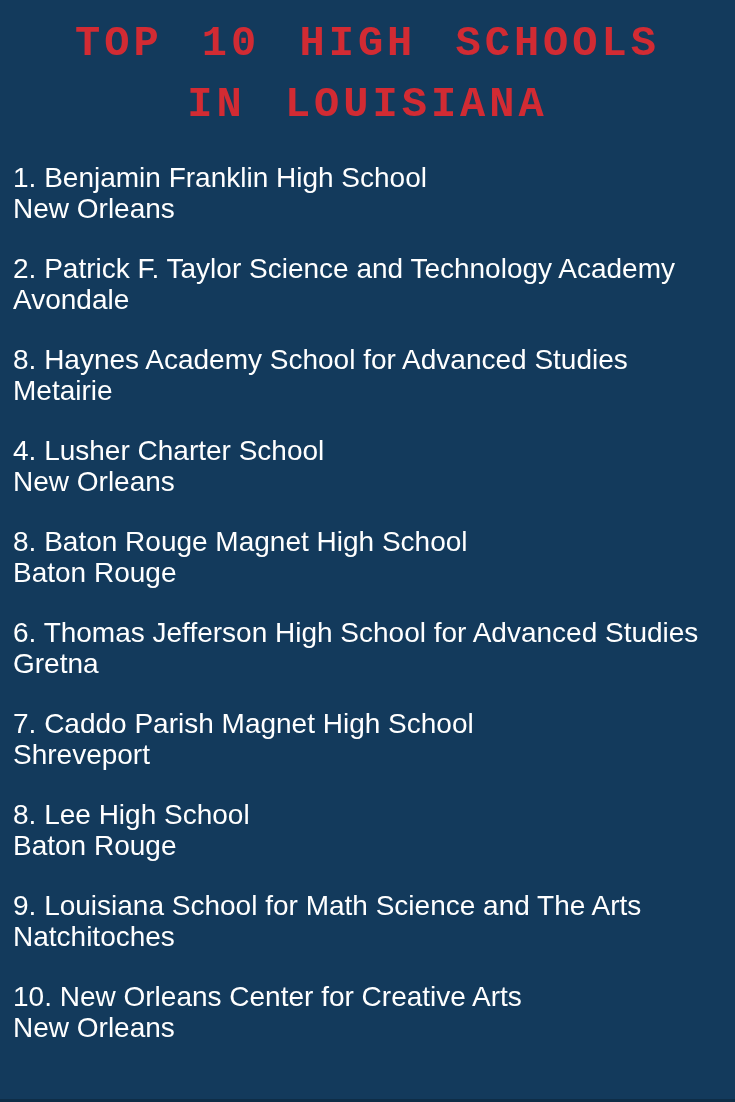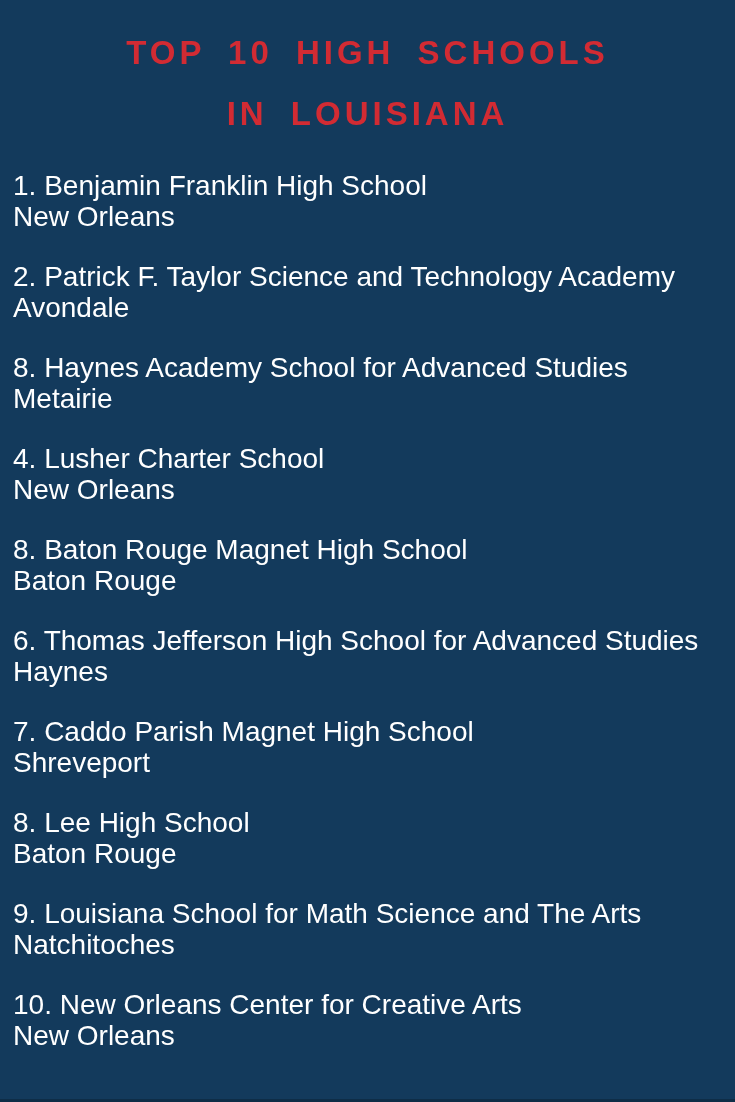--- a/index.html
+++ b/index.html
@@ -16,25 +16,25 @@
     font-family: "Liberation Sans", sans-serif;
   }
   body::after {
     content: "";
     position: absolute;
     left: 0; right: 0; bottom: 0;
     height: 3px;
     background: rgba(0,0,0,0.22);
   }
   .page-title {
-    padding-top: 22px;
+    padding-top: 14px;
     text-align: center;
-    font-family: Liberation Sans, sans-serif;
+    font-family: Liberation Mono, monospace;
     font-weight: bold;
-    font-size: 33px;
+    font-size: 42px;
     line-height: 61px;
     letter-spacing: 4px;
     word-spacing: 10px;
     color: var(--title-red);
   }
   .school-list {
     list-style: none;
     margin-top: 26px;
     padding: 0 13px;
     color: var(--list-text);
@@ -71,21 +71,21 @@
       <li class="school">
         <div class="school-name">4. Lusher Charter School</div>
         <div class="school-city">New Orleans</div>
       </li>
       <li class="school">
         <div class="school-name">8. Baton Rouge Magnet High School</div>
         <div class="school-city">Baton Rouge</div>
       </li>
       <li class="school">
         <div class="school-name">6. Thomas Jefferson High School for Advanced Studies</div>
-        <div class="school-city">Haynes</div>
+        <div class="school-city">Gretna</div>
       </li>
       <li class="school">
         <div class="school-name">7. Caddo Parish Magnet High School</div>
         <div class="school-city">Shreveport</div>
       </li>
       <li class="school">
         <div class="school-name">8. Lee High School</div>
         <div class="school-city">Baton Rouge</div>
       </li>
       <li class="school">

